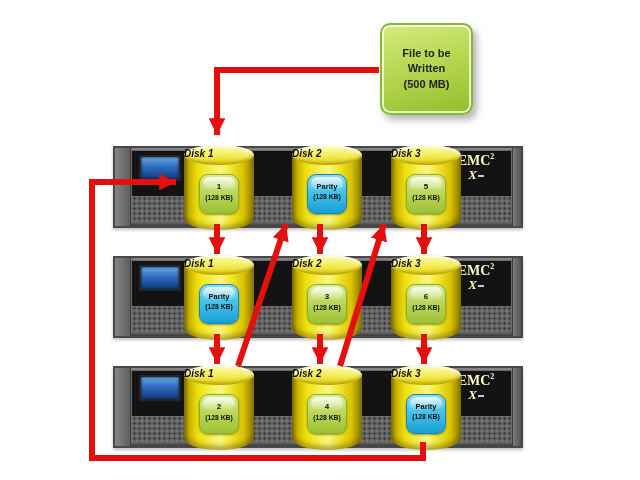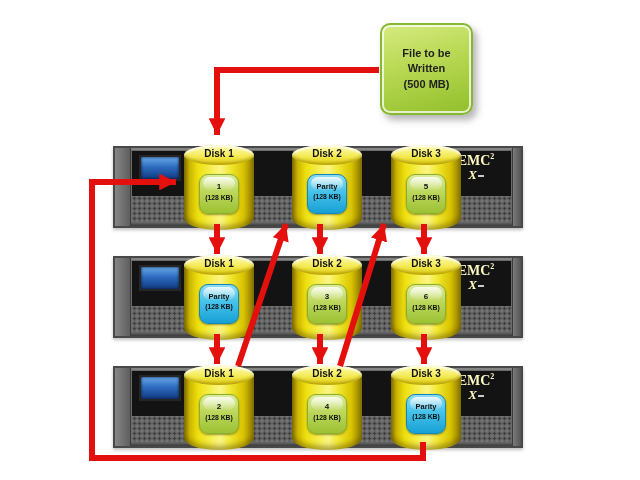--- a/index.html
+++ b/index.html
@@ -59,21 +59,21 @@
     background:linear-gradient(90deg,#857200 0%,#cbb500 8%,#eee00e 20%,#f7f056 40%,#faf584 52%,#f2e832 66%,#d8c300 85%,#8a7600 100%);
     border-radius:0 0 50% 50% / 0 0 12px 12px;
     box-shadow: inset 0 -4px 5px rgba(90,70,0,.45);
   }
   .cyl-top{
     position:absolute; left:0; right:0; top:0; height:20px; border-radius:50%;
     background:linear-gradient(180deg,#fdfaa9 8%,#f3e94e 60%,#ddc90a 100%);
     box-shadow: inset 0 -2px 3px rgba(150,125,0,.55), inset 0 2px 2px rgba(255,255,255,.85);
     z-index:1;
   }
-  .disk-label{position:absolute; top:3px; left:0; right:0; text-align:center; font-size:10px; font-weight:bold; color:#111; z-index:2;}
+  .disk-label{position:absolute; top:3px; left:0; right:0; font-size:10px; font-weight:bold; color:#111; z-index:2;font-style:italic;}
   .block{
     position:absolute; left:15px; top:29px; width:40px; height:40px; border-radius:9px;
     z-index:2; text-align:center; box-shadow:0 1px 2px rgba(60,60,0,.5); overflow:hidden;
   }
   .block.data{background:linear-gradient(180deg,#dcec9c 0%,#bcd75c 45%,#9cc233 100%); border:1px solid #8aae2e;}
   .block.parity{background:linear-gradient(180deg,#8edcf2 0%,#46c2ea 45%,#17a0d4 100%); border:1px solid #1287bc;}
   .gloss{position:absolute; top:2px; left:3px; right:3px; height:13px; border-radius:7px;
     background:linear-gradient(180deg,rgba(255,255,255,.85),rgba(255,255,255,.06));}
   .bl1{margin-top:7px; font-size:8px; font-weight:bold; color:#101010; position:relative; line-height:1.2;}
   .block.parity .bl1{font-size:7.5px;}

